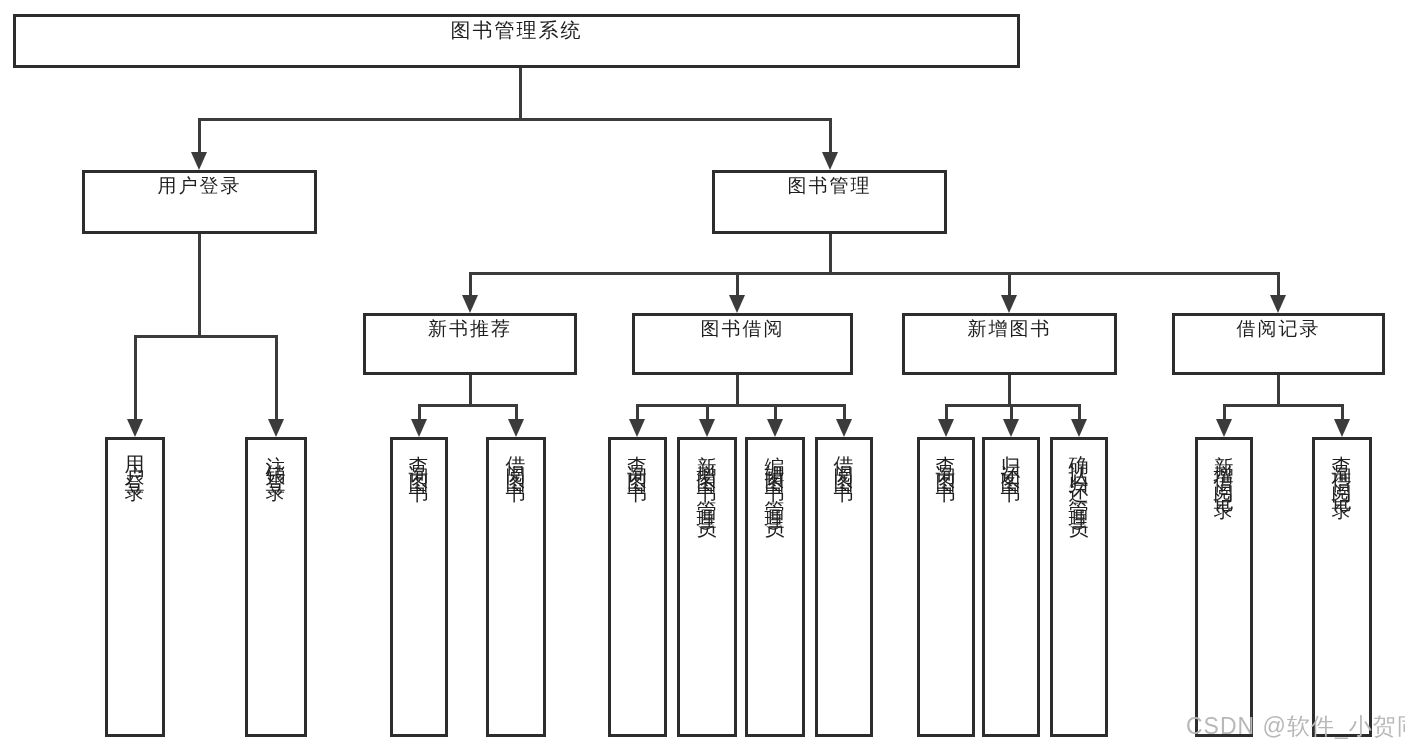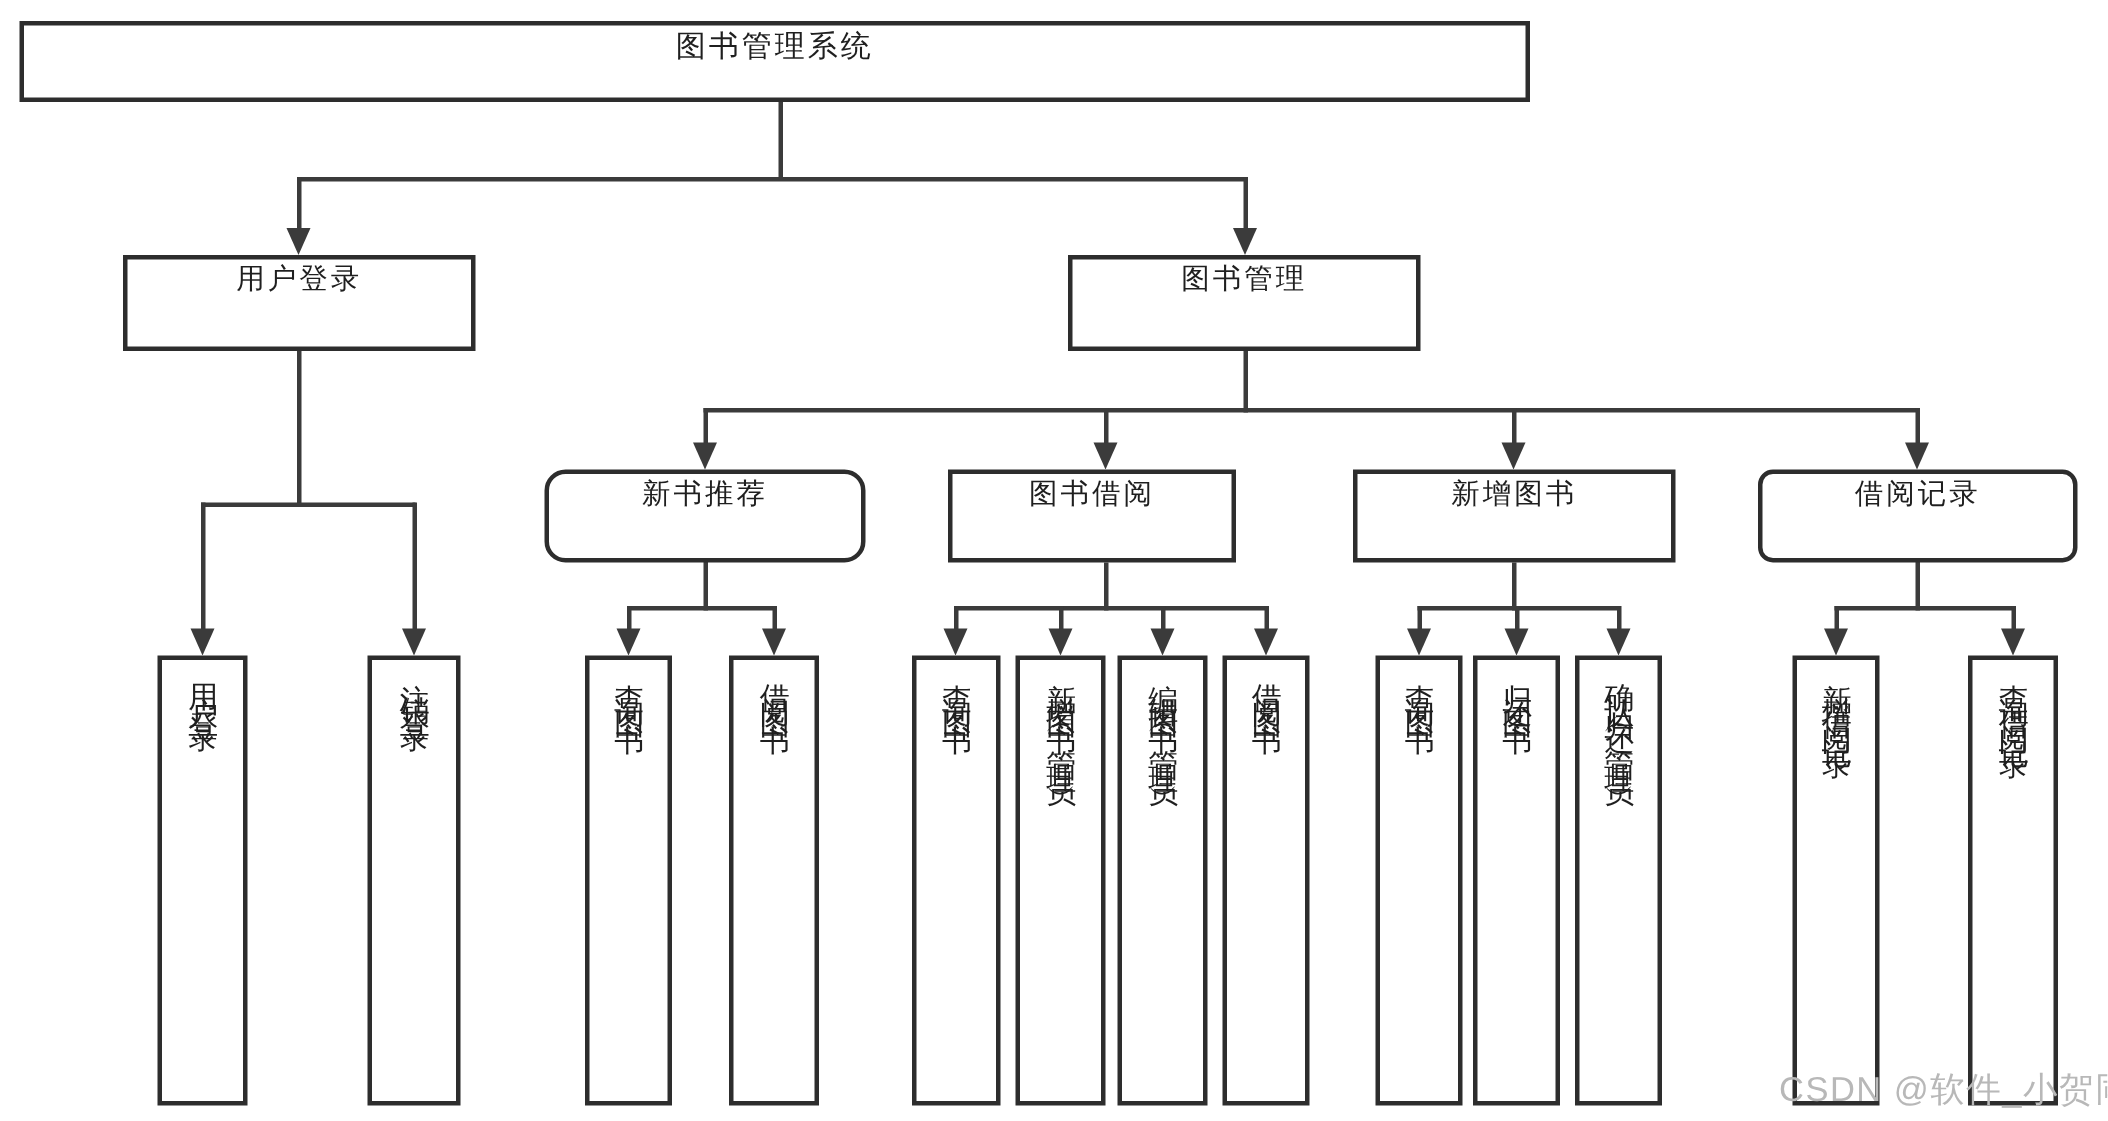--- a/index.html
+++ b/index.html
@@ -132,30 +132,30 @@
     <span class="hlabel root-label">图书管理系统</span>
   </div>
 
   <div class="box" style="left:82px; top:170px; width:235px; height:64px;">
     <span class="hlabel">用户登录</span>
   </div>
   <div class="box" style="left:712px; top:170px; width:235px; height:64px;">
     <span class="hlabel">图书管理</span>
   </div>
 
-  <div class="box" style="left:363px; top:313px; width:214px; height:62px;border-radius:14px;">
+  <div class="box" style="left:363px; top:313px; width:214px; height:62px;">
     <span class="hlabel">新书推荐</span>
   </div>
-  <div class="box" style="left:632px; top:313px; width:192px; height:62px;">
+  <div class="box" style="left:632px; top:313px; width:221px; height:62px;">
     <span class="hlabel">图书借阅</span>
   </div>
   <div class="box" style="left:902px; top:313px; width:215px; height:62px;">
     <span class="hlabel">新增图书</span>
   </div>
-  <div class="box" style="left:1172px; top:313px; width:213px; height:62px;border-radius:10px;">
+  <div class="box" style="left:1172px; top:313px; width:213px; height:62px;">
     <span class="hlabel">借阅记录</span>
   </div>
 
   <div class="box" style="left:105px; top:437px; width:60px; height:300px;">
     <span class="vlabel">用户登录</span>
   </div>
   <div class="box" style="left:245px; top:437px; width:62px; height:300px;">
     <span class="vlabel">注销登录</span>
   </div>
 

